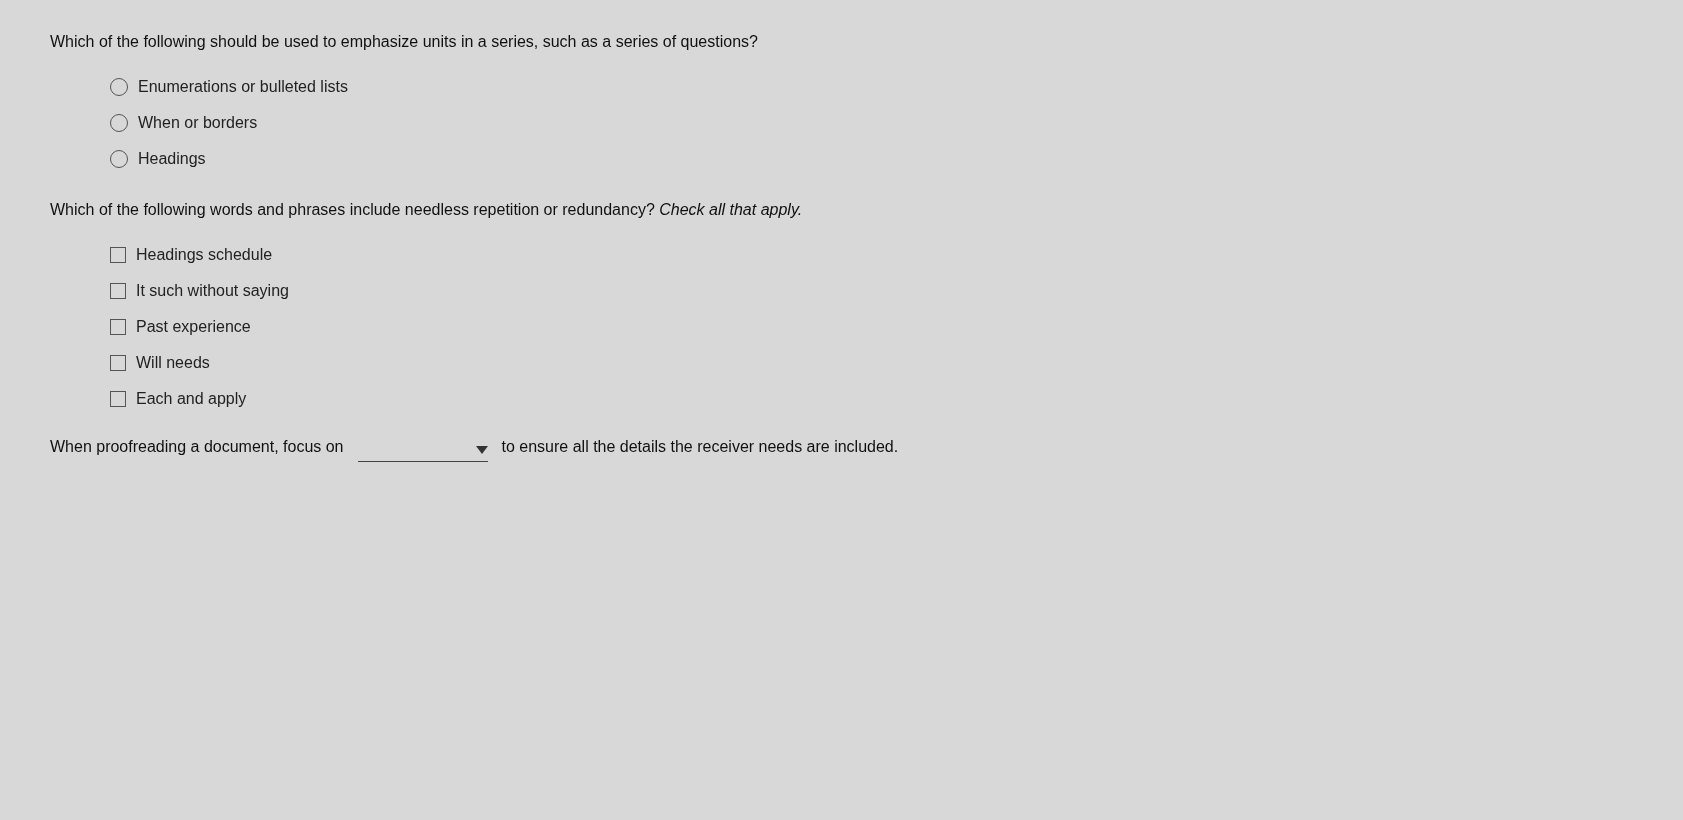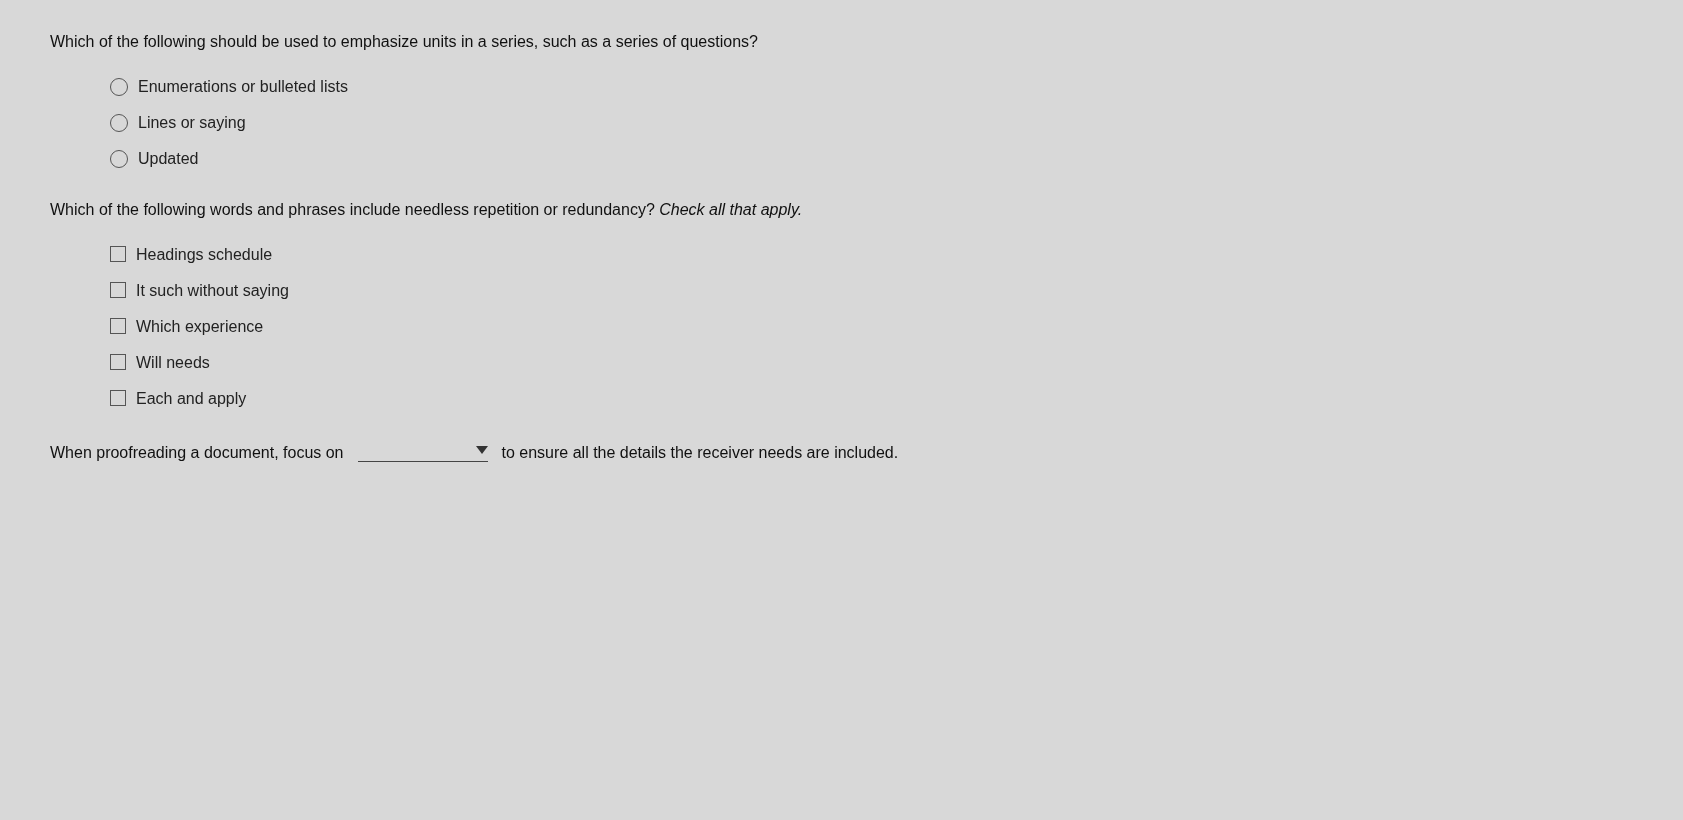--- a/index.html
+++ b/index.html
@@ -40,20 +40,21 @@
       font-weight: 400;
     }
 
     .options-list {
       list-style: none;
       padding-left: 60px;
     }
 
     .option-item {
       display: flex;
+      align-items: center;
       margin-bottom: 18px;
       font-size: 16px;
       color: #222;
       gap: 10px;
     }
 
     .radio-circle {
       width: 18px;
       height: 18px;
       border-radius: 50%;
@@ -70,21 +71,21 @@
       background: transparent;
       flex-shrink: 0;
       display: inline-block;
     }
 
     .fill-in-block {
       margin-top: 10px;
       font-size: 16px;
       color: #111;
       display: flex;
-      align-items: flex-end;
+      align-items: flex-start;
       gap: 10px;
       flex-wrap: wrap;
     }
 
     .dropdown-container {
       display: inline-flex;
       align-items: center;
       position: relative;
       margin: 0 4px;
     }
@@ -128,43 +129,43 @@
 
   <div class="question-block">
     <p class="question-text">Which of the following should be used to emphasize units in a series, such as a series of questions?</p>
     <ul class="options-list">
       <li class="option-item">
         <span class="radio-circle"></span>
         <label class="option-label">Enumerations or bulleted lists</label>
       </li>
       <li class="option-item">
         <span class="radio-circle"></span>
-        <label class="option-label">Lines or saying</label>
+        <label class="option-label">When or borders</label>
       </li>
       <li class="option-item">
         <span class="radio-circle"></span>
-        <label class="option-label">Updated</label>
+        <label class="option-label">Headings</label>
       </li>
     </ul>
   </div>
 
   <div class="question-block">
     <p class="question-text">Which of the following words and phrases include needless repetition or redundancy? <em>Check all that apply.</em></p>
     <ul class="options-list">
       <li class="option-item">
         <span class="checkbox-square"></span>
         <label class="option-label">Headings schedule</label>
       </li>
       <li class="option-item">
         <span class="checkbox-square"></span>
         <label class="option-label">It such without saying</label>
       </li>
       <li class="option-item">
         <span class="checkbox-square"></span>
-        <label class="option-label">Which experience</label>
+        <label class="option-label">Past experience</label>
       </li>
       <li class="option-item">
         <span class="checkbox-square"></span>
         <label class="option-label">Will needs</label>
       </li>
       <li class="option-item">
         <span class="checkbox-square"></span>
         <label class="option-label">Each and apply</label>
       </li>
     </ul>

